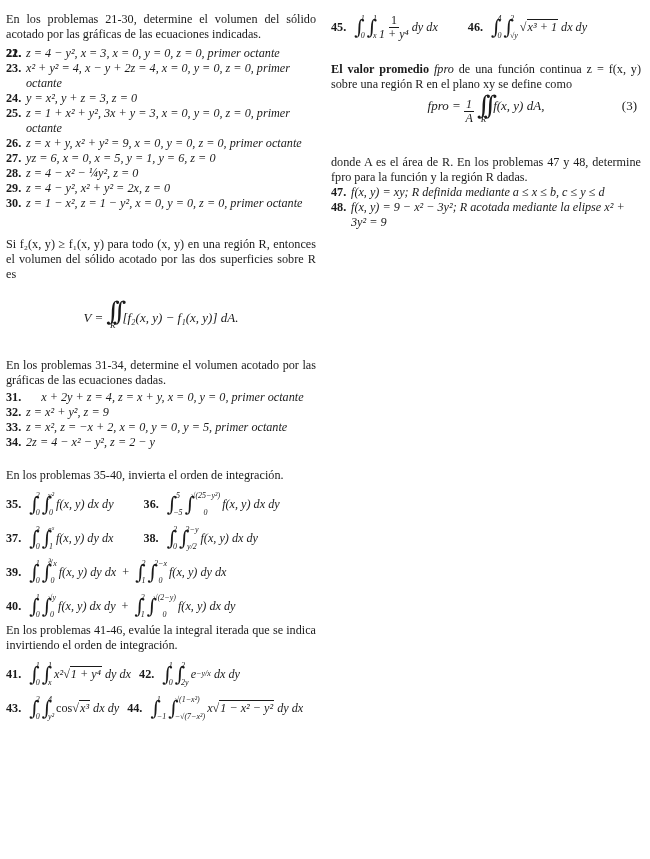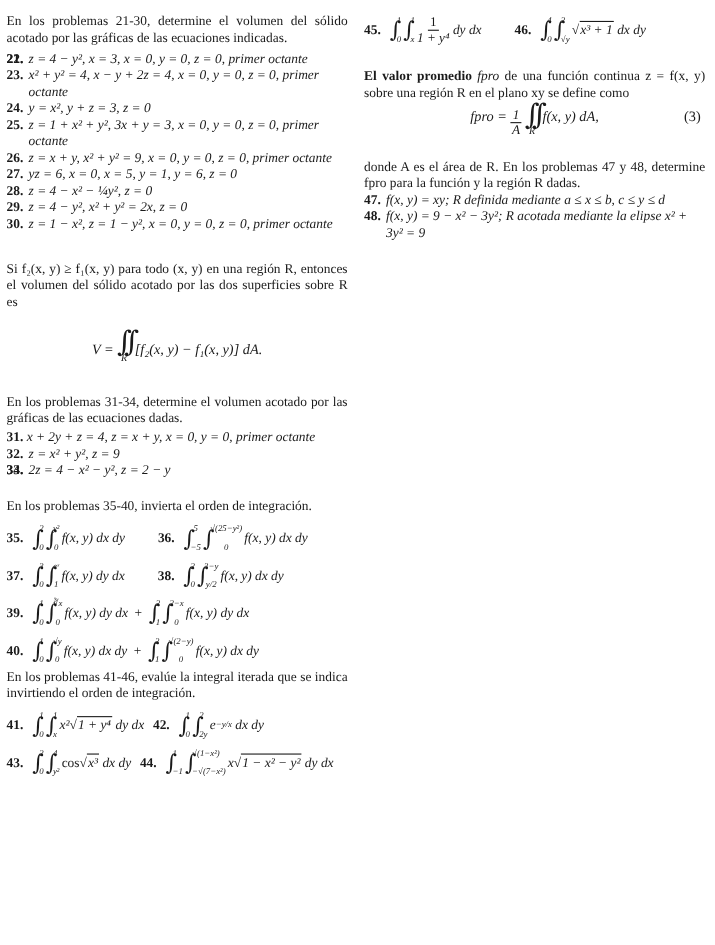--- a/index.html
+++ b/index.html
@@ -4,21 +4,21 @@
 <style>
   html, body { margin:0; padding:0; background:#ffffff; }
   body { width:650px; height:859px; position:relative; overflow:hidden;
          font-family:"Liberation Serif","DejaVu Serif",serif; color:#1a1a1a; font-size:12.2px; line-height:15px; }
   .col { position:absolute; top:0; }
   .left { left:6px; width:310px; }
   .right { left:331px; width:310px; }
   .para { text-align:justify; margin:0; }
   .prob { position:relative; padding-left:20px; margin:0; }
   .num { position:absolute; left:0; font-weight:bold; }
-  .num.tight { position:static; font-weight:bold; margin-right:3px; }
+  .num.tight { position:static; font-weight:bold; margin-right:20px; }
   .prob.inline { padding-left:0; }
   i, .it { font-style:italic; }
   .b { font-weight:bold; }
   .eq { text-align:center; font-size:13px; }
   .int { font-size:20px; vertical-align:-4px; font-family:"DejaVu Serif",serif; font-weight:normal; letter-spacing:-4px; }
   .lim { display:inline-flex; flex-direction:column; justify-content:space-between; font-size:8px; line-height:9px; vertical-align:-6px; height:26px; margin-right:2px; font-style:italic; }
   .introw { display:flex; align-items:center; height:34px; margin:0; }
   .introw .num { position:static; margin-right:8px; }
   .gap { display:inline-block; width:24px; }
   .sqrt { border-top:1px solid #1a1a1a; padding:0 1px; }
@@ -54,21 +54,21 @@
       <span class="int" style="font-size:26px; letter-spacing:-7px;">∫∫</span>
       <span class="it" style="font-size:9px; line-height:9px; margin-top:2px;">R</span>
     </span>
     <span class="it">[f₂(x, y) − f₁(x, y)] dA.</span>
   </div>
 
   <p class="para" style="margin-top:18px;">En los problemas 31-34, determine el volumen acotado por las gráficas de las ecuaciones dadas.</p>
   <div style="margin-top:2px;">
     <p class="prob inline"><span class="num tight">31.</span><span class="it">x + 2y + z = 4, z = x + y, x = 0, y = 0, primer octante</span></p>
     <p class="prob"><span class="num">32.</span><span class="it">z = x² + y², z = 9</span></p>
-    <p class="prob"><span class="num">33.</span></p>
+    <p class="prob"><span class="num">33.</span><span class="it">z = x², z = −x + 2, x = 0, y = 0, y = 5, primer octante</span></p>
     <p class="prob"><span class="num">34.</span><span class="it">2z = 4 − x² − y², z = 2 − y</span></p>
   </div>
 
   <p class="para" style="margin-top:18px;font-family:Liberation Serif, serif;">En los problemas 35-40, invierta el orden de integración.</p>
 
   <div style="margin-top:4px;text-align:center;">
     <div class="introw">
       <span class="num">35.</span>
       <span class="int">∫</span>
         <span class="lim">
@@ -270,16 +270,16 @@
         <span>A</span>
       </span>
     <span style="display:inline-flex; flex-direction:column; align-items:center; margin:0 3px;">
       <span class="int" style="font-size:26px; letter-spacing:-7px;">∫∫</span>
       <span class="it" style="font-size:9px; line-height:9px; margin-top:2px;">R</span>
     </span>
     <span class="it">f(x, y) dA,</span>
     <span style="position:absolute; right:4px;">(3)</span>
   </div>
 
-  <p class="para" style="margin-top:0;">donde A es el área de R. En los problemas 47 y 48, determine fpro para la función y la región R dadas.</p>
+  <p class="para" style="margin-top:11px;">donde A es el área de R. En los problemas 47 y 48, determine fpro para la función y la región R dadas.</p>
   <p class="prob"><span class="num">47.</span><span class="it">f(x, y) = xy;   R definida mediante a ≤ x ≤ b, c ≤ y ≤ d</span></p>
   <p class="prob"><span class="num">48.</span><span class="it">f(x, y) = 9 − x² − 3y²;   R acotada mediante la elipse x² + 3y² = 9</span></p>
 </div>
 
 </body></html>

